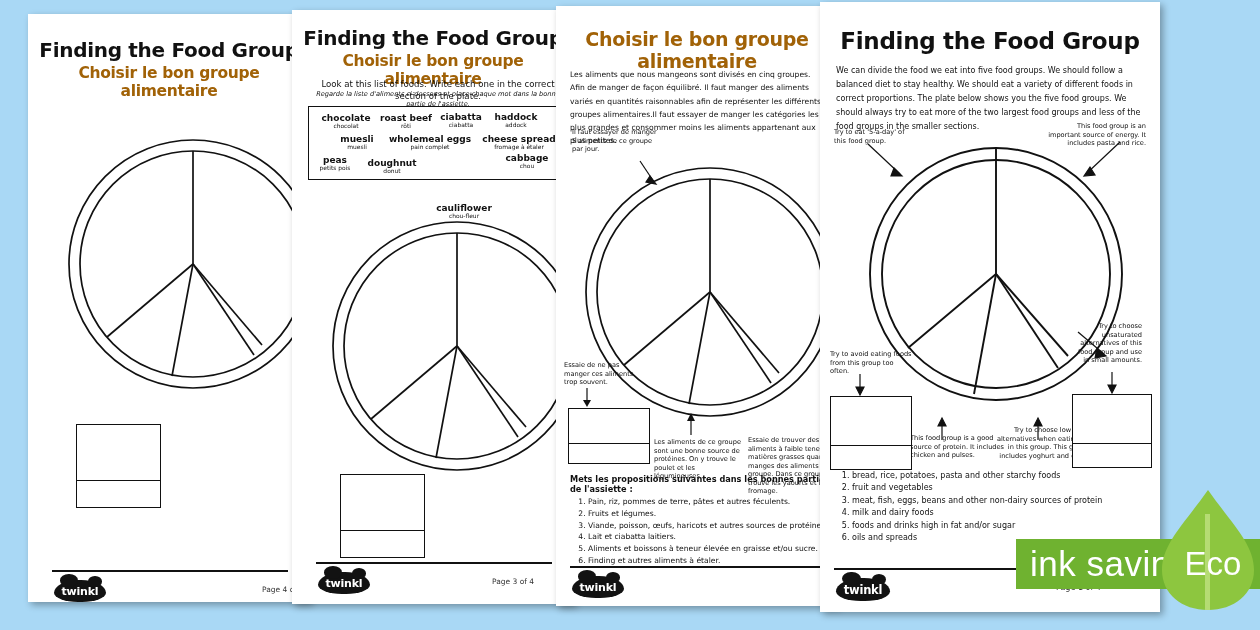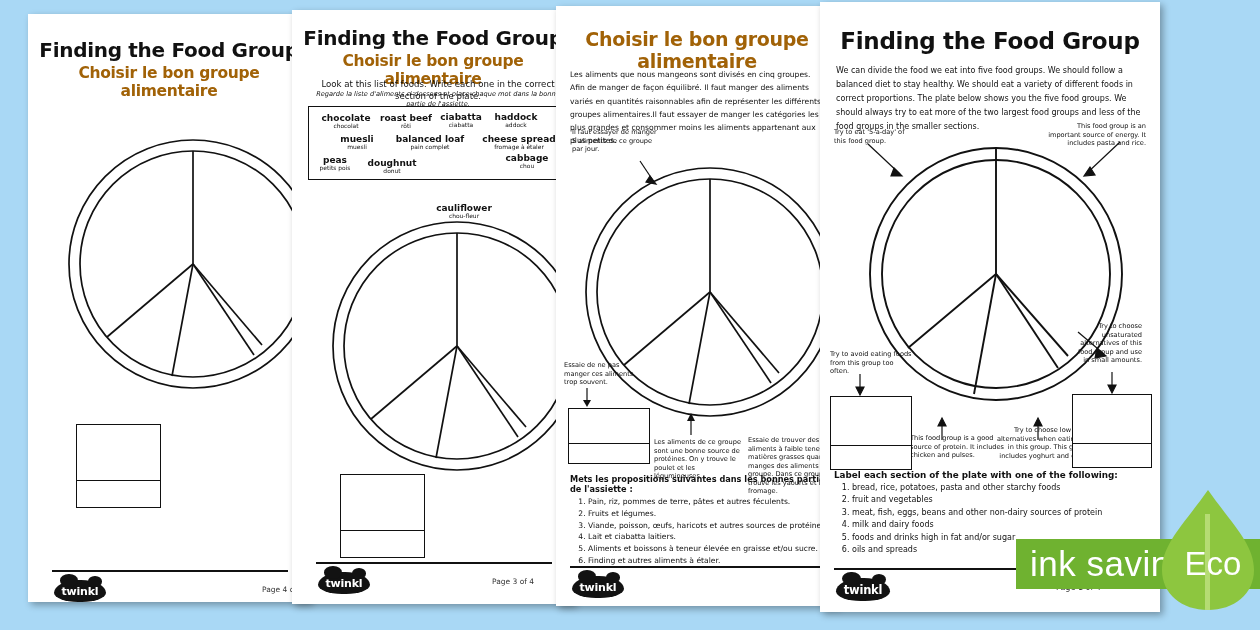--- a/index.html
+++ b/index.html
@@ -179,21 +179,21 @@
       <div class="wb-word" style="left:180px;top:6px;width:54px;font-size:9px;">
         <span class="wb-en">haddock</span>
         <span class="wb-fr">addock</span>
       </div>
 
       <div class="wb-word" style="left:22px;top:28px;width:52px;font-size:9px;">
         <span class="wb-en">muesli</span>
         <span class="wb-fr">muesli</span>
       </div>
       <div class="wb-word" style="left:78px;top:28px;width:86px;font-size:9px;">
-        <span class="wb-en">balanced loaf</span>
+        <span class="wb-en">wholemeal eggs</span>
         <span class="wb-fr">pain complet</span>
       </div>
       <div class="wb-word" style="left:172px;top:28px;width:76px;font-size:9px;">
         <span class="wb-en">cheese spread</span>
         <span class="wb-fr">fromage à étaler</span>
       </div>
 
       <div class="wb-word" style="left:2px;top:49px;width:48px;font-size:9px;">
         <span class="wb-en">peas</span>
         <span class="wb-fr">petits pois</span>
@@ -340,21 +340,20 @@
     </svg>
 
     <div class="answerbox" style="left:10px;top:394px;width:80px;height:72px;">
       <div class="split" style="top:48px;"></div>
     </div>
     <div class="answerbox" style="left:252px;top:392px;width:78px;height:72px;">
       <div class="split" style="top:48px;"></div>
     </div>
 
     <div class="tasklist" style="left:14px;top:468px;width:320px;">
-      <div class="task-head" style="font-size:8.8px;">Label each section of the plate with one of the following:</div>
       <ol style="font-size:8px;">
         <li>bread, rice, potatoes, pasta and other starchy foods</li>
         <li>fruit and vegetables</li>
         <li>meat, fish, eggs, beans and other non-dairy sources of protein</li>
         <li>milk and dairy foods</li>
         <li>foods and drinks high in fat and/or sugar</li>
         <li>oils and spreads</li>
       </ol>
     </div>
 

